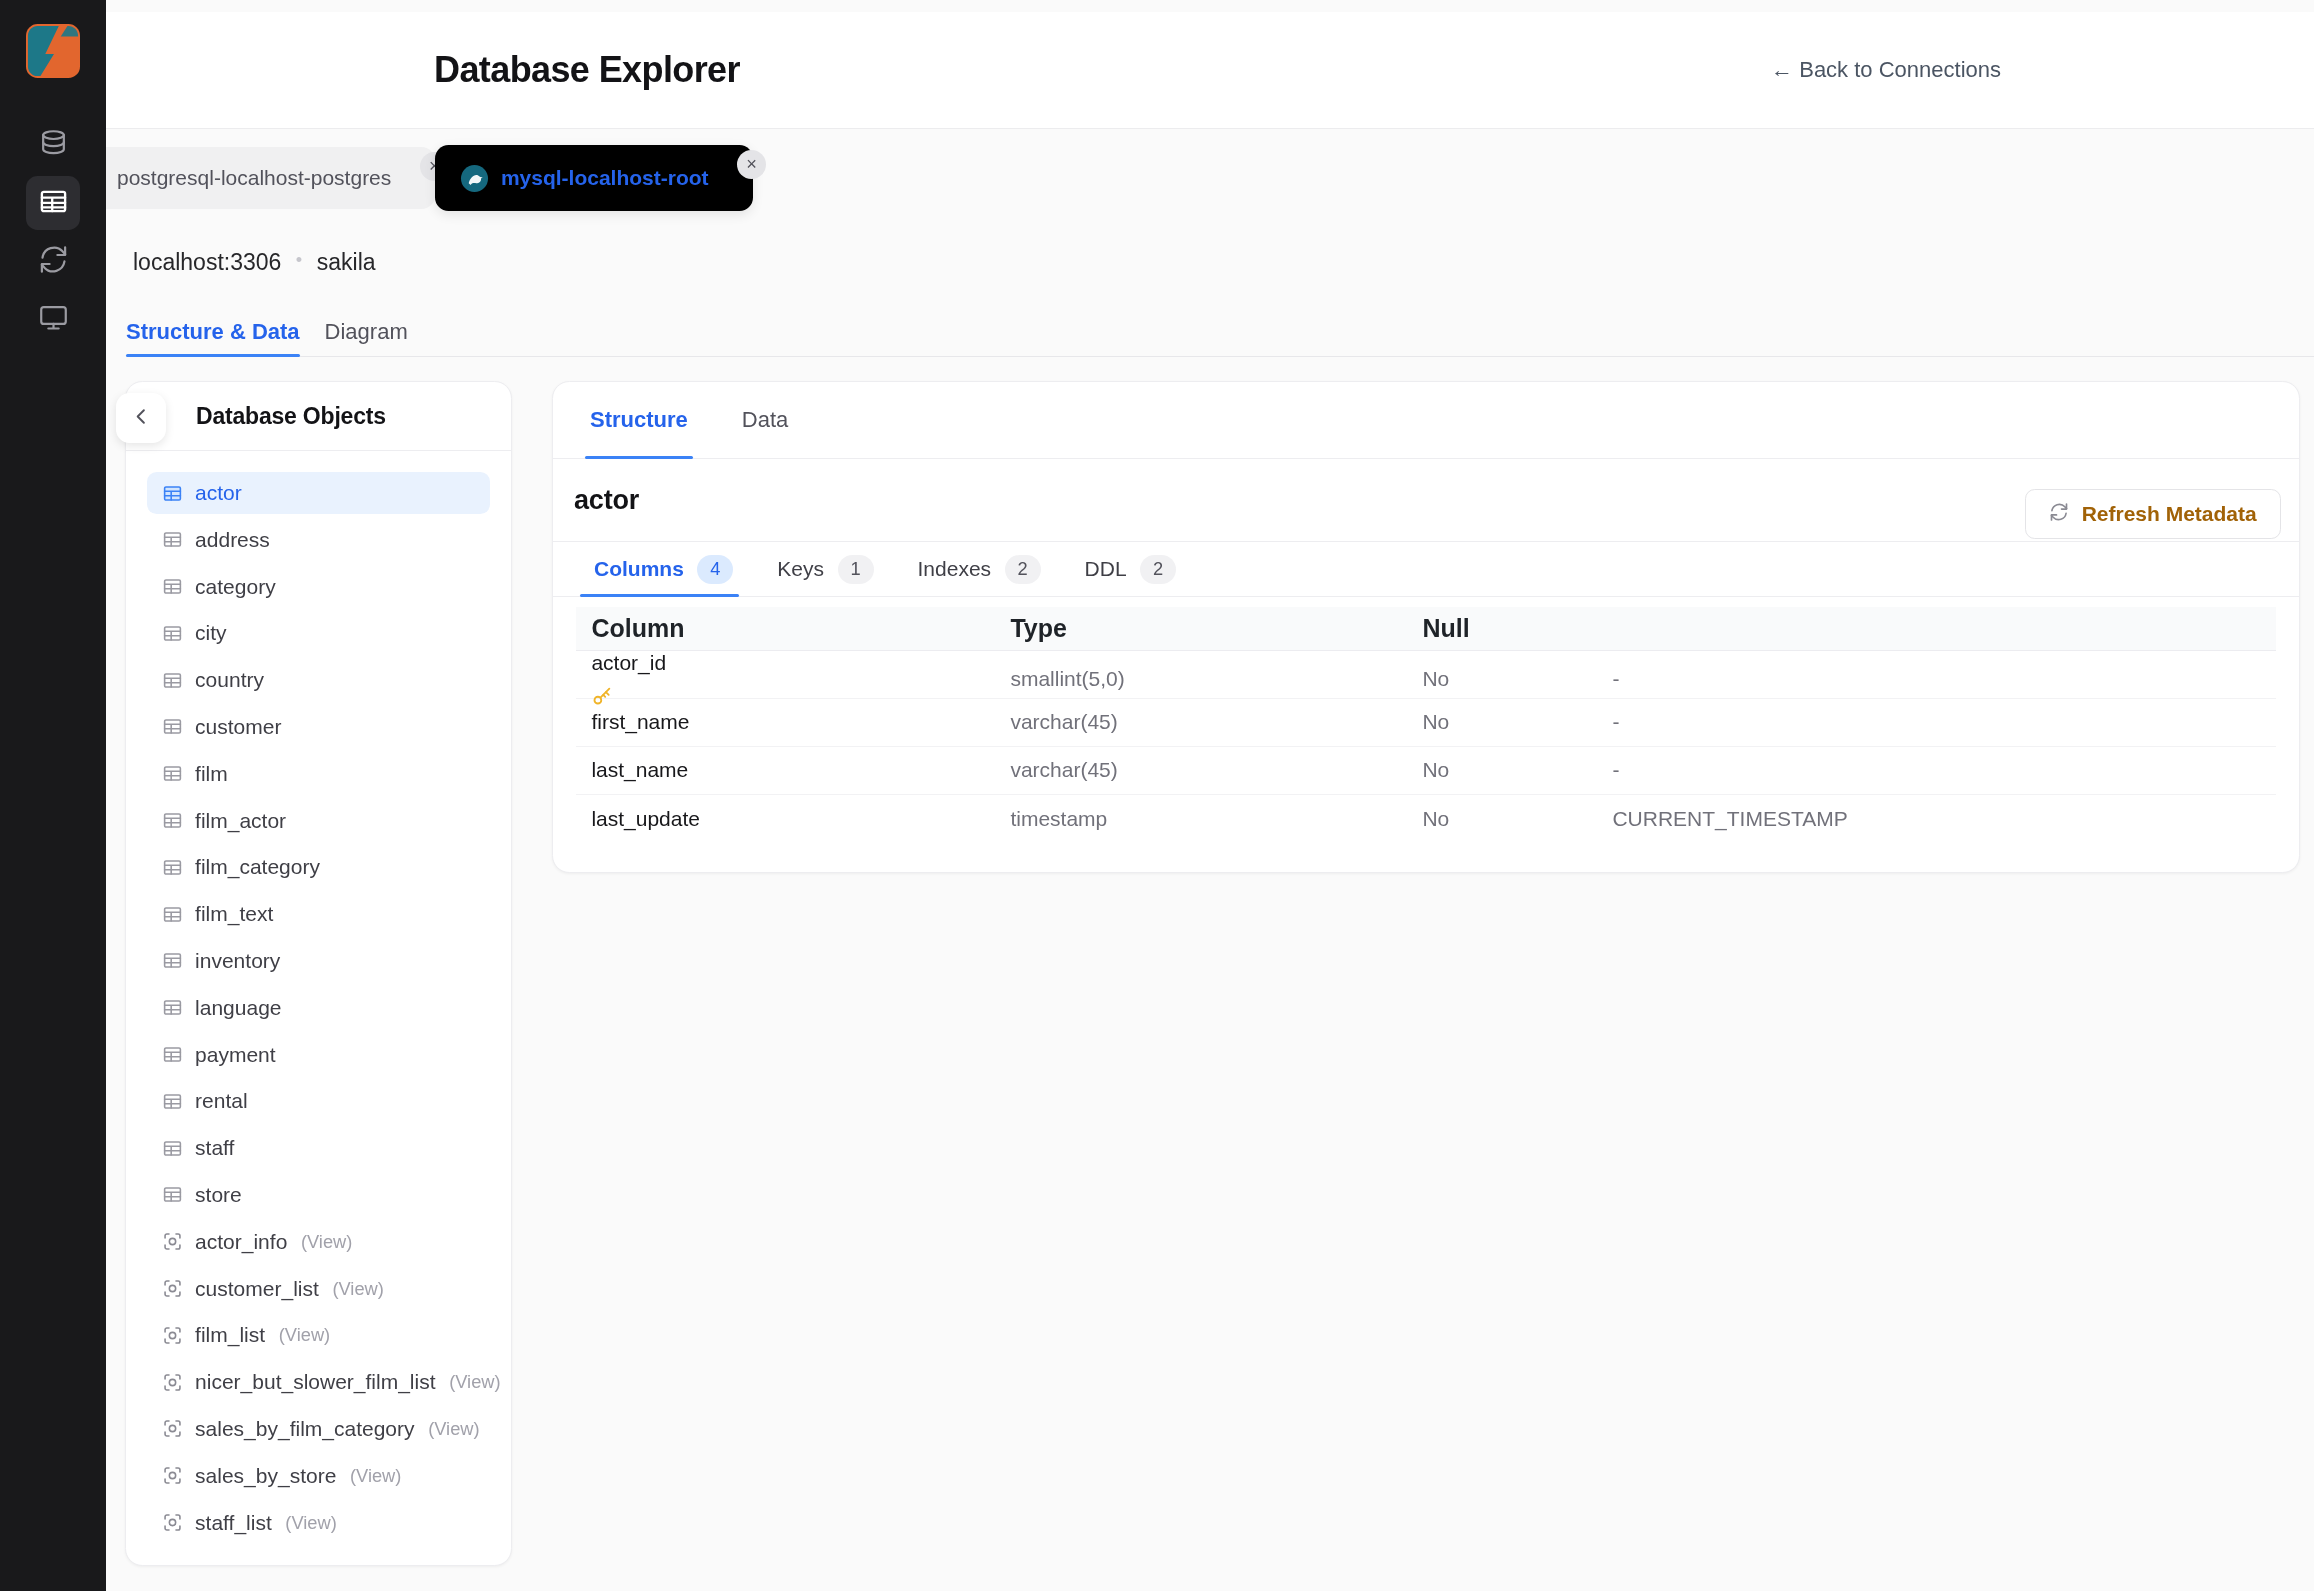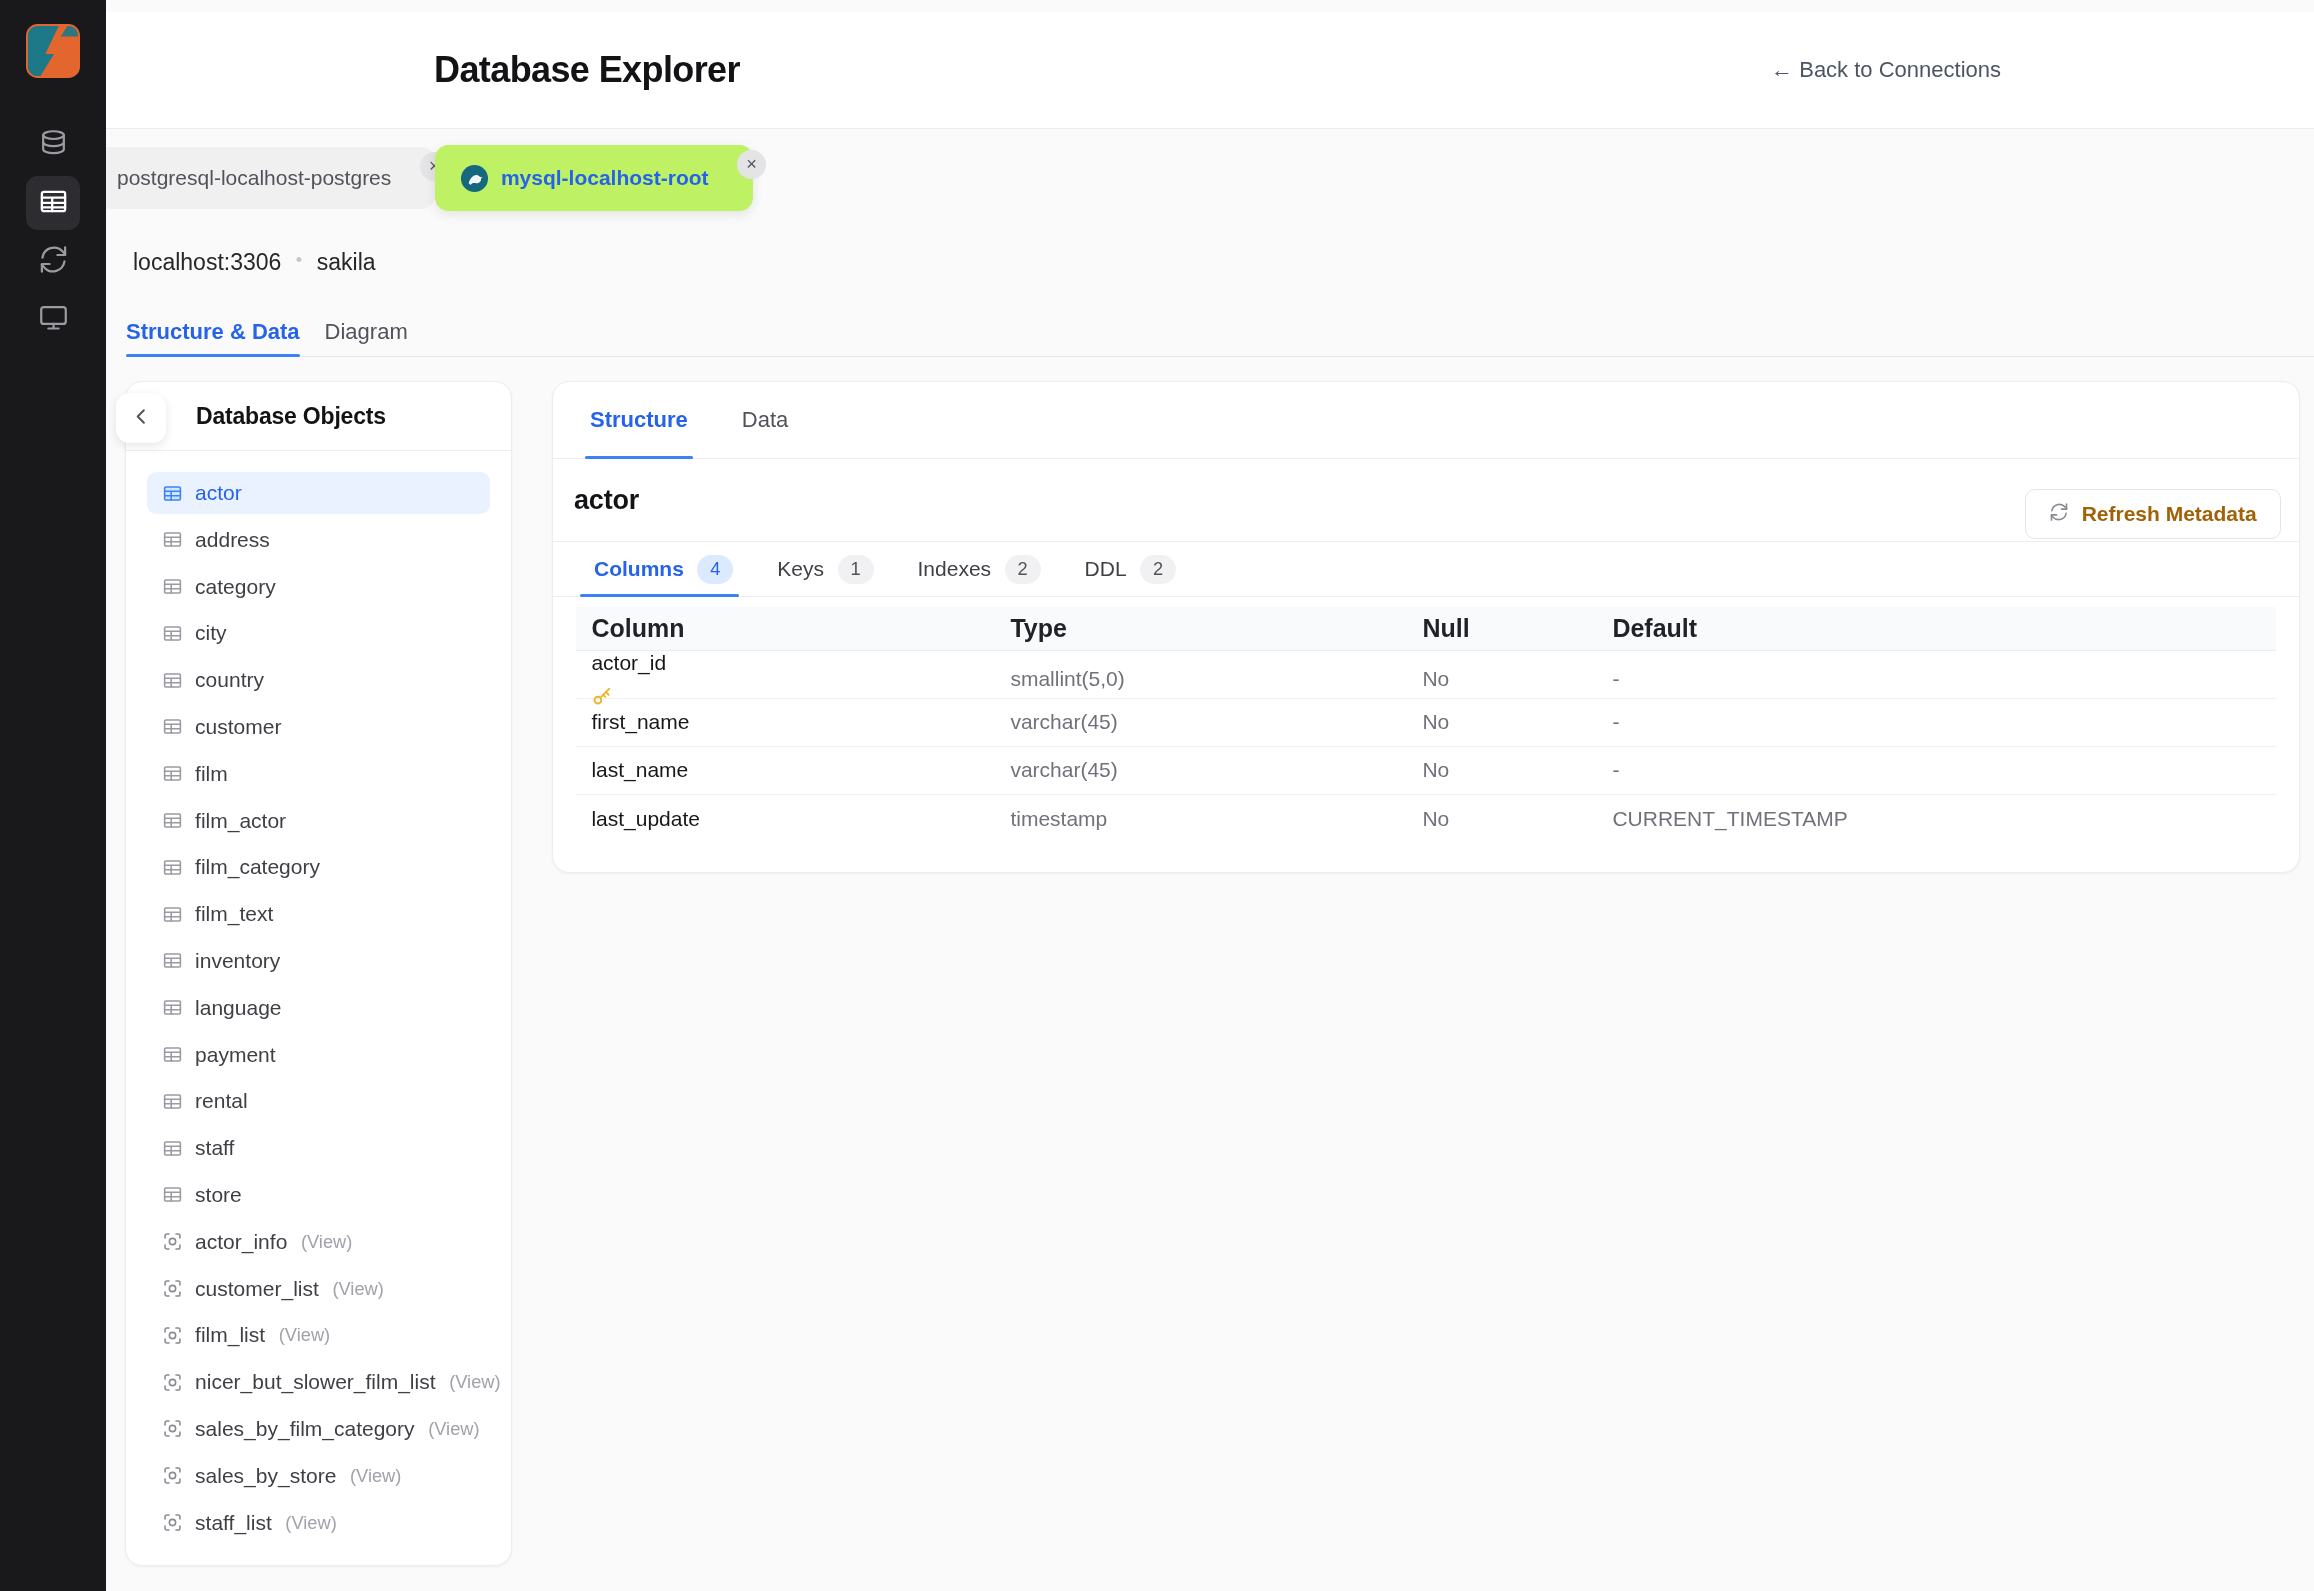--- a/index.html
+++ b/index.html
@@ -23,21 +23,21 @@
 
   
   .app-header{position:absolute;left:106px;top:11.6px;right:0;height:117px;background:#fff;border-bottom:1px solid #ececee;}
   .app-title{position:absolute;left:328px;top:50%;transform:translateY(-50%);margin:0;font-size:36px;font-weight:700;letter-spacing:-0.6px;color:#131316;}
   .back-link{position:absolute;right:313px;top:50%;transform:translateY(-50%);font-size:22px;color:#4b5563;text-decoration:none;cursor:pointer;}
 
   
   .conn-tabs{position:absolute;left:92px;top:145px;display:flex;align-items:center;}
   .conn-tab{position:relative;height:62px;border-radius:13.5px;display:flex;align-items:center;gap:11.6px;padding:0 44px 0 25px;font-size:21px;white-space:nowrap;cursor:pointer;}
   .conn-tab.inactive{background:#f0f0f1;color:#52525b;z-index:2;}
-  .conn-tab.active{background:#bef264;color:#2563eb;font-weight:600;height:66px;box-shadow:0 3.9px 11.6px rgba(0,0,0,.09);z-index:3;}
+  .conn-tab.active{background:#000000;color:#2563eb;font-weight:600;height:66px;box-shadow:0 3.9px 11.6px rgba(0,0,0,.09);z-index:3;}
   .conn-db-icon{width:29px;height:29px;flex:none;display:grid;place-items:center;}
   .conn-close{position:absolute;top:4.8px;right:-13.5px;width:29px;height:29px;border-radius:50%;background:#e4e4e7;border:0;color:#52525b;font-size:18.3px;line-height:1;display:grid;place-items:center;cursor:pointer;z-index:6;padding:0;}
 
   
   .conn-info{position:absolute;left:133px;top:249px;display:flex;align-items:flex-start;font-size:23px;font-weight:400;color:#27272a;}
   .conn-info .dot{margin:0 14.5px;color:#c6c6cc;font-size:18.3px;}
 
   
   .view-tabs{position:absolute;left:126px;top:307px;right:0;height:50px;border-bottom:1px solid #e7e7ea;display:flex;gap:25px;}
   .vtab{position:relative;height:100%;display:flex;align-items:center;font-size:22px;color:#52525b;cursor:pointer;}
@@ -451,21 +451,20 @@
           <span>DDL</span>
           <span class="count">2</span>
         </div>
       </div>
 
     <div class="columns-table">
       <div class="t-row t-head">
         <div>Column</div>
         <div>Type</div>
         <div>Null</div>
-        <div>Default</div>
       </div>
       <div class="t-body" id="columns-body">
           <div class="t-row">
             <div class="col-name">
               <span>actor_id</span>
               <span style="display: inline-flex;">
                 <svg width="22" height="22" viewBox="0 0 24 24" fill="none" stroke="#f0b429" stroke-width="2" stroke-linecap="round" stroke-linejoin="round">
                   <circle cx="7.5" cy="16.5" r="3.7"></circle>
                   <path d="M10.3 13.7 20 4"></path>
                   <path d="M16.3 7.7l3 3"></path>

